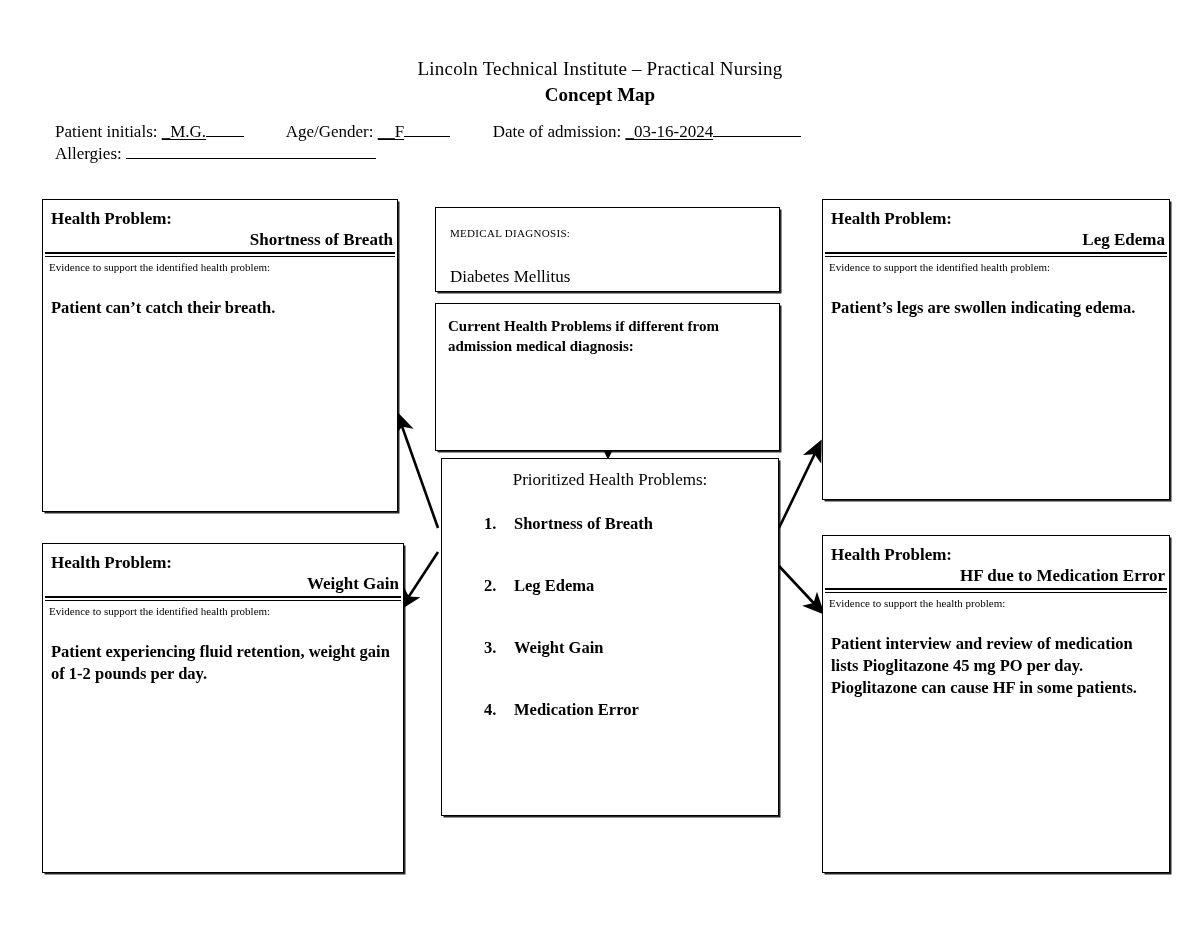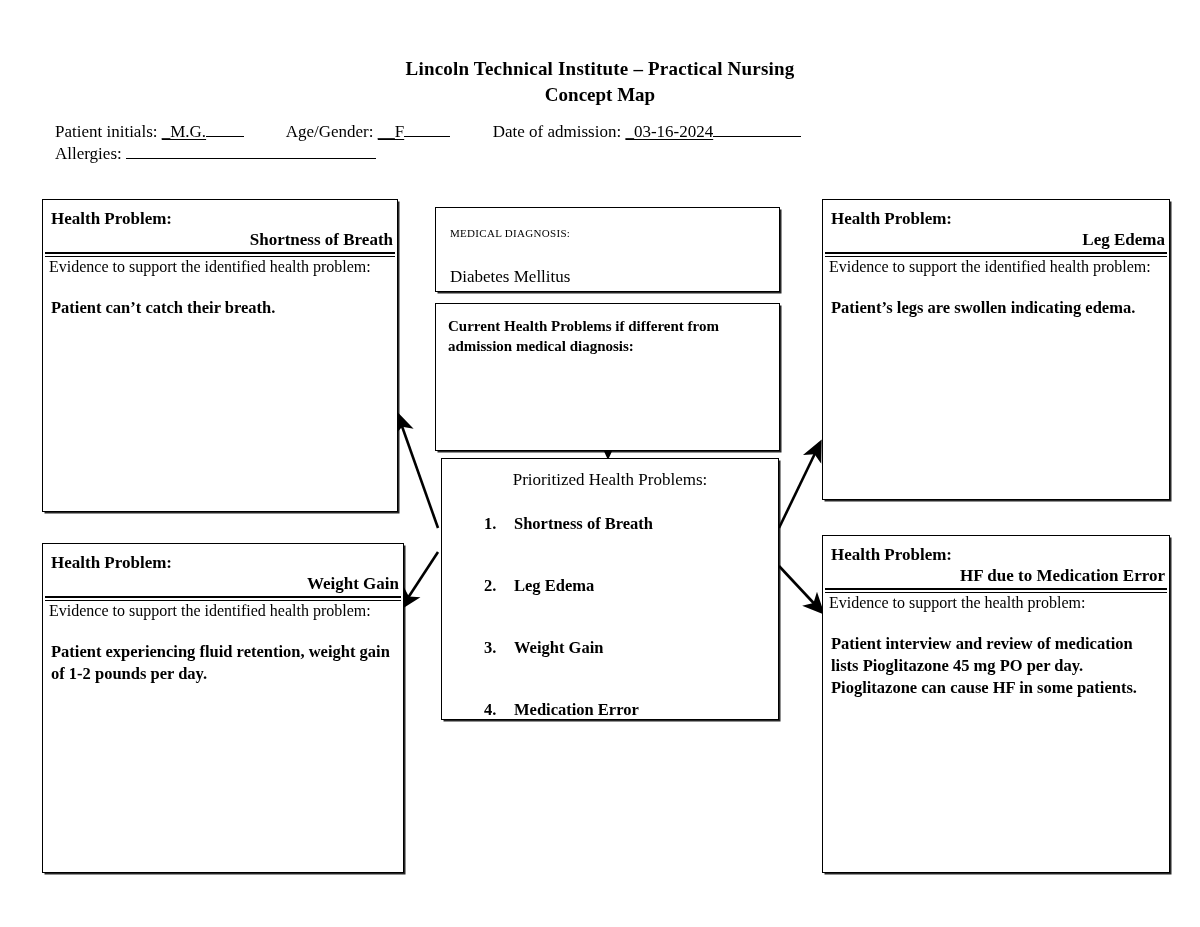--- a/index.html
+++ b/index.html
@@ -20,21 +20,21 @@
     overflow: hidden;
   }
 
   
   .doc-title {
     position: absolute;
     left: 0;
     top: 56px;
     width: 1200px;
     text-align: center;
-    font-weight: bold;
+    font-weight: normal;
     font-size: 19px;
     line-height: 25px;
     letter-spacing: 0.2px;
   }
   .doc-subtitle {
     position: absolute;
     left: 0;
     top: 82px;
     width: 1200px;
     text-align: center;
@@ -91,21 +91,21 @@
     text-align: right;
     padding: 0 4px 1px 8px;
   }
   .hp-rule {
     border-top: 2.5px solid #000;
     border-bottom: 1px solid #000;
     height: 2px;
     margin: 1px 2px 0 2px;
   }
   .hp-evidence-label {
-    font-size: 16px;
+    font-size: 11px;
     line-height: 16px;
     padding: 2px 6px 0 6px;
   }
   .hp-body {
     font-weight: bold;
     font-size: 16.5px;
     line-height: 22px;
     padding: 22px 10px 0 8px;
   }
 
@@ -235,21 +235,21 @@
 
   <div class="box" style="left:435px; top:207px; width:345px; height:85px;">
     <div class="md-label">MEDICAL DIAGNOSIS:</div>
     <div class="md-value">Diabetes Mellitus</div>
   </div>
 
   <div class="box" style="left:435px; top:303px; width:345px; height:148px;">
     <div class="cp-label">Current Health Problems if different from admission medical diagnosis:</div>
   </div>
 
-  <div class="box" style="left:441px; top:458px; width:338px; height:262px;">
+  <div class="box" style="left:441px; top:458px; width:338px; height:358px;">
     <div class="pr-title">Prioritized Health Problems:</div>
     <ol class="pr-list">
       <li class="pr-item">
         <span class="pr-num">1.</span>
         <span class="pr-text">Shortness of Breath</span>
       </li>
       <li class="pr-item">
         <span class="pr-num">2.</span>
         <span class="pr-text">Leg Edema</span>
       </li>

